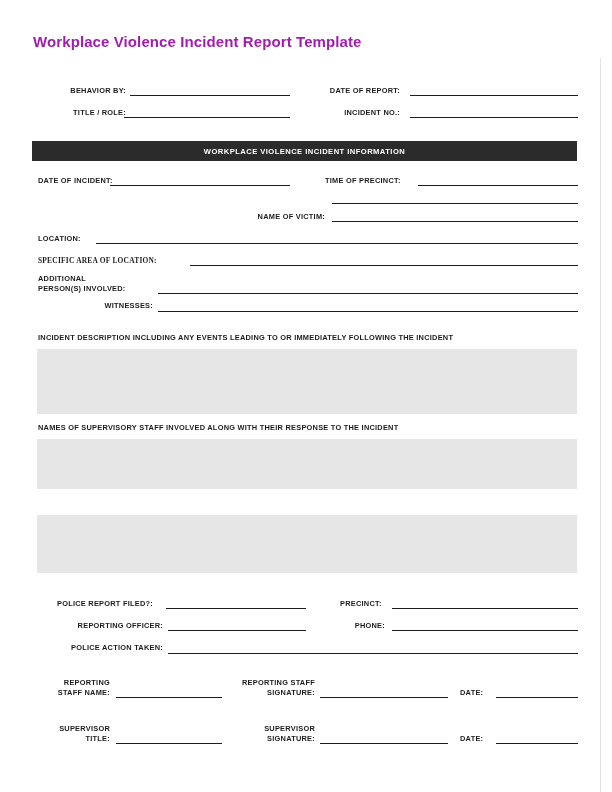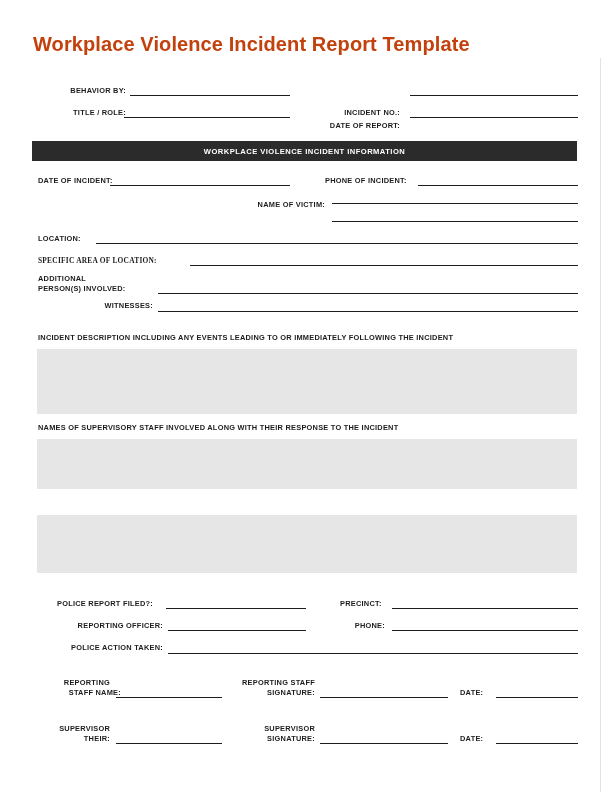--- a/index.html
+++ b/index.html
@@ -30,24 +30,24 @@
     top: 58px;
     width: 1px;
     height: 734px;
     background: #e3e3e3;
   }
 
   .title {
     position: absolute;
     left: 33px;
     top: 33px;
-    font-size: 20px;
+    font-size: 15px;
     font-weight: bold;
     letter-spacing: .1px;
-    color: #c2410c;
+    color: #a21caf;
   }
 
   
   .lbl {
     position: absolute;
     font-size: 7.4px;
     font-weight: bold;
     letter-spacing: .25px;
     color: #1c1c1c;
     white-space: nowrap;
@@ -99,42 +99,42 @@
 
 <div class="page">
 
   <div class="page-edge"></div>
 
   <div class="title">Workplace Violence Incident Report Template</div>
 
   <div class="lbl right" style="left:38px; top:86px; width:88px;">BEHAVIOR BY:</div>
   <div class="rule" style="left:130px; top:95px; width:160px;"></div>
 
-  <div class="lbl right" style="left:300px; top:86px; width:100px;margin-top:35px;">DATE OF REPORT:</div>
+  <div class="lbl right" style="left:300px; top:86px; width:100px;">DATE OF REPORT:</div>
   <div class="rule" style="left:410px; top:95px; width:168px;"></div>
 
   <div class="lbl right" style="left:38px; top:108px; width:88px;">TITLE / ROLE:</div>
   <div class="rule" style="left:124px; top:117px; width:166px;"></div>
 
   <div class="lbl right" style="left:300px; top:108px; width:100px;">INCIDENT NO.:</div>
   <div class="rule" style="left:410px; top:117px; width:168px;"></div>
 
   <div class="bar">
     <span>WORKPLACE VIOLENCE INCIDENT INFORMATION</span>
   </div>
 
   <div class="lbl" style="left:38px; top:176px;">DATE OF INCIDENT:</div>
   <div class="rule" style="left:110px; top:185px; width:180px;"></div>
 
-  <div class="lbl" style="left:325px; top:176px;">PHONE OF INCIDENT:</div>
+  <div class="lbl" style="left:325px; top:176px;">TIME OF PRECINCT:</div>
   <div class="rule" style="left:418px; top:185px; width:160px;"></div>
 
   <div class="rule" style="left:332px; top:203px; width:246px;"></div>
 
-  <div class="lbl right" style="left:38px; top:200px; width:287px;">NAME OF VICTIM:</div>
+  <div class="lbl right" style="left:38px; top:212px; width:287px;">NAME OF VICTIM:</div>
   <div class="rule" style="left:332px; top:221px; width:246px;"></div>
 
   <div class="lbl" style="left:38px; top:234px;">LOCATION:</div>
   <div class="rule" style="left:96px; top:243px; width:482px;"></div>
 
   <div class="lbl" style="left:38px; top:256px;font-family:Liberation Serif, serif;">SPECIFIC AREA OF LOCATION:</div>
   <div class="rule" style="left:190px; top:265px; width:388px;"></div>
 
   <div class="lbl" style="left:38px; top:274px;">ADDITIONAL</div>
   <div class="lbl" style="left:38px; top:284px;">PERSON(S) INVOLVED:</div>
@@ -160,32 +160,32 @@
   <div class="lbl right" style="left:40px; top:621px; width:123px;">REPORTING OFFICER:</div>
   <div class="rule" style="left:168px; top:630px; width:138px;"></div>
 
   <div class="lbl right" style="left:310px; top:621px; width:75px;">PHONE:</div>
   <div class="rule" style="left:392px; top:630px; width:186px;"></div>
 
   <div class="lbl right" style="left:40px; top:643px; width:123px;">POLICE ACTION TAKEN:</div>
   <div class="rule" style="left:168px; top:653px; width:410px;"></div>
 
   <div class="lbl right" style="left:38px; top:678px; width:72px;">REPORTING</div>
-  <div class="lbl right" style="left:49px; top:688px; width:72px;">STAFF NAME:</div>
+  <div class="lbl right" style="left:38px; top:688px; width:72px;">STAFF NAME:</div>
   <div class="rule" style="left:116px; top:697px; width:106px;"></div>
 
   <div class="lbl right" style="left:210px; top:678px; width:105px;">REPORTING STAFF</div>
   <div class="lbl right" style="left:210px; top:688px; width:105px;">SIGNATURE:</div>
   <div class="rule" style="left:320px; top:697px; width:128px;"></div>
 
   <div class="lbl" style="left:460px; top:688px;">DATE:</div>
   <div class="rule" style="left:496px; top:697px; width:82px;"></div>
 
   <div class="lbl right" style="left:38px; top:724px; width:72px;">SUPERVISOR</div>
-  <div class="lbl right" style="left:38px; top:734px; width:72px;">THEIR:</div>
+  <div class="lbl right" style="left:38px; top:734px; width:72px;">TITLE:</div>
   <div class="rule" style="left:116px; top:743px; width:106px;"></div>
 
   <div class="lbl right" style="left:210px; top:724px; width:105px;">SUPERVISOR</div>
   <div class="lbl right" style="left:210px; top:734px; width:105px;">SIGNATURE:</div>
   <div class="rule" style="left:320px; top:743px; width:128px;"></div>
 
   <div class="lbl" style="left:460px; top:734px;">DATE:</div>
   <div class="rule" style="left:496px; top:743px; width:82px;"></div>
 
 </div>

